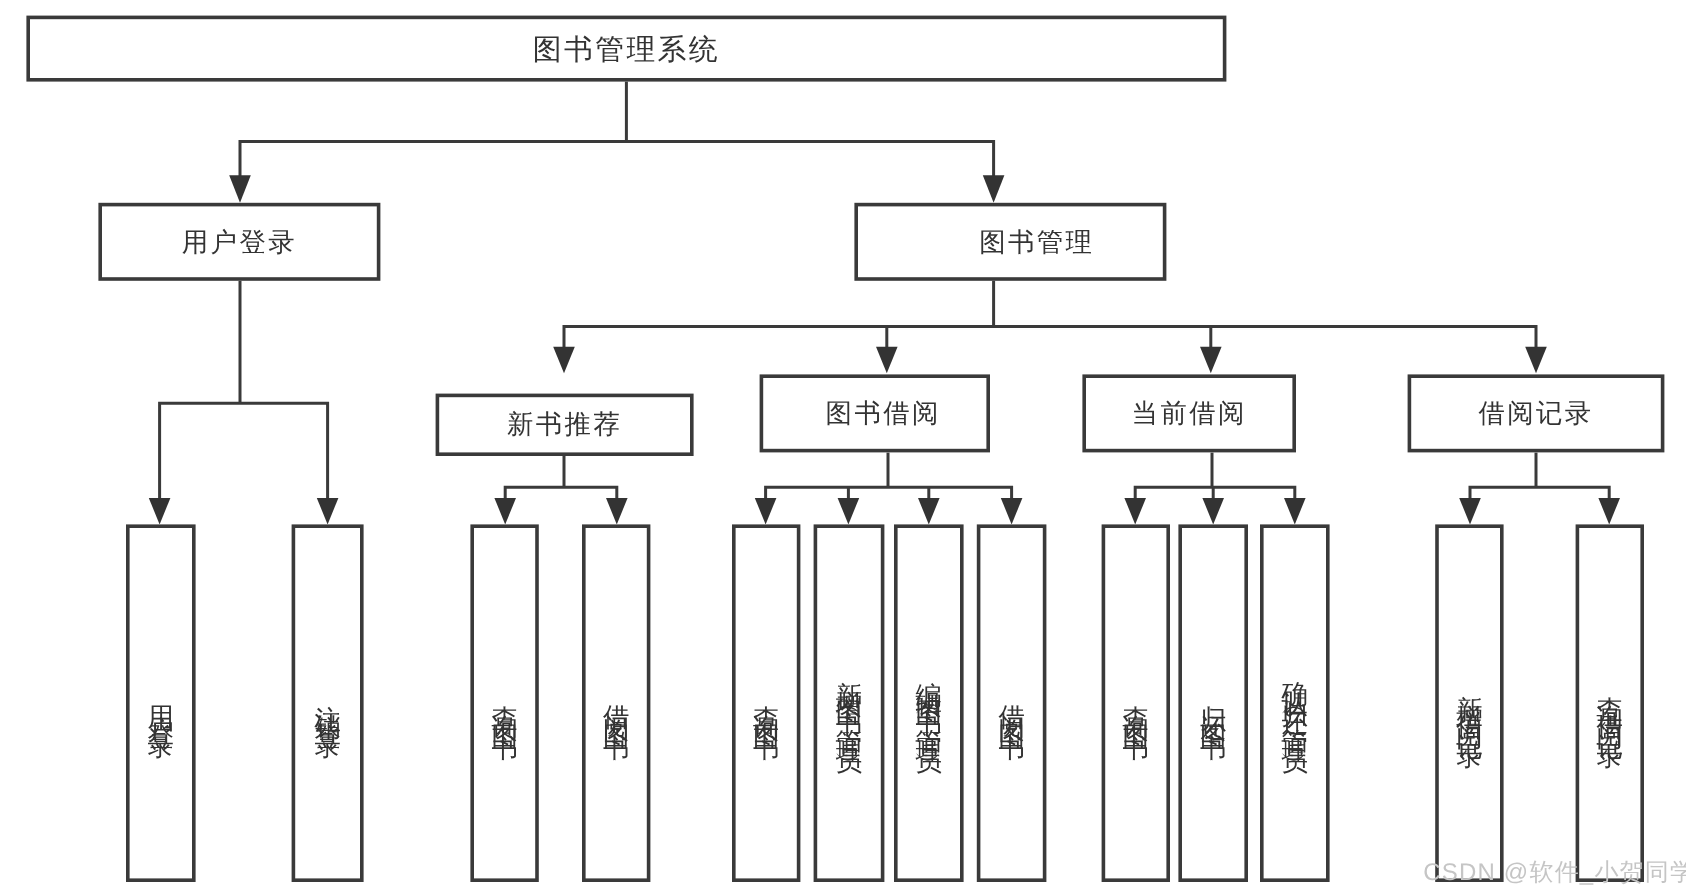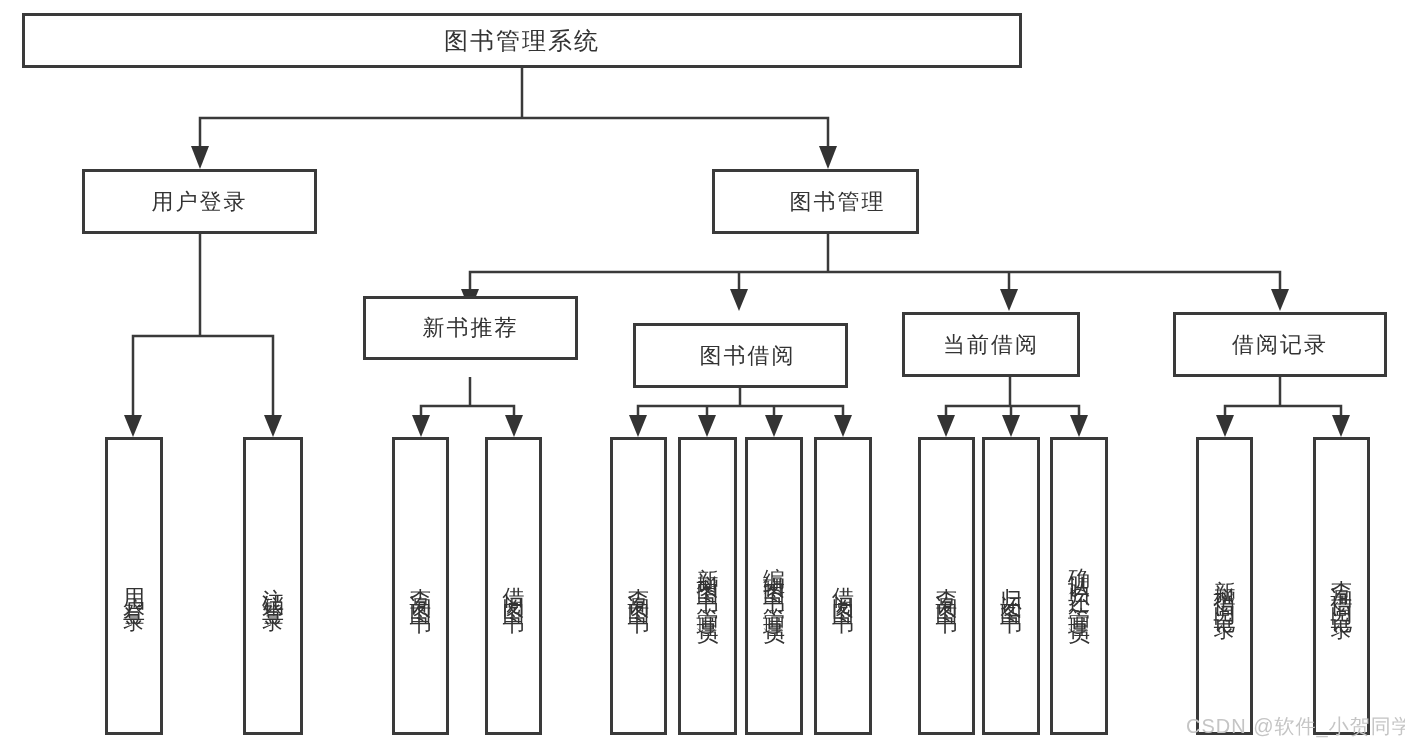--- a/index.html
+++ b/index.html
@@ -118,24 +118,24 @@
       <polygon points="1002,415 1020,415 1011,437"></polygon>
       <polygon points="1070,415 1088,415 1079,437"></polygon>
       <polygon points="1216,415 1234,415 1225,437"></polygon>
       <polygon points="1332,415 1350,415 1341,437"></polygon>
     </g>
   </svg>
 
   <div class="node root-node" style="left:22px; top:13px; width:1000px; height:55px;">图书管理系统</div>
 
   <div class="node branch-node" style="left:82px; top:169px; width:235px; height:65px;">用户登录</div>
-  <div class="node branch-node" style="left:712px; top:169px; width:207px; height:65px;padding-left:44px;">图书管理</div>
+  <div class="node branch-node" style="left:712px; top:169px; width:260px; height:65px;padding-left:44px;">图书管理</div>
 
-  <div class="node branch-node" style="left:363px; top:296px; width:215px; height:64px;">新书推荐</div>
-  <div class="node branch-node" style="left:633px; top:323px; width:215px; height:65px;padding-left:14px;">图书借阅</div>
+  <div class="node branch-node" style="left:363px; top:328px; width:215px; height:52px;">新书推荐</div>
+  <div class="node branch-node" style="left:633px; top:312px; width:192px; height:65px;padding-left:14px;">图书借阅</div>
   <div class="node branch-node" style="left:902px; top:312px; width:178px; height:65px;">当前借阅</div>
   <div class="node branch-node" style="left:1173px; top:312px; width:214px; height:65px;">借阅记录</div>
 
   <div class="node leaf" style="left:105px; top:437px; width:58px; height:298px;">用户登录</div>
   <div class="node leaf" style="left:243px; top:437px; width:60px; height:298px;">注销登录</div>
 
   <div class="node leaf" style="left:392px; top:437px; width:57px; height:298px;">查询图书</div>
   <div class="node leaf" style="left:485px; top:437px; width:57px; height:298px;">借阅图书</div>
 
   <div class="node leaf" style="left:610px; top:437px; width:57px; height:298px;">查询图书</div>

